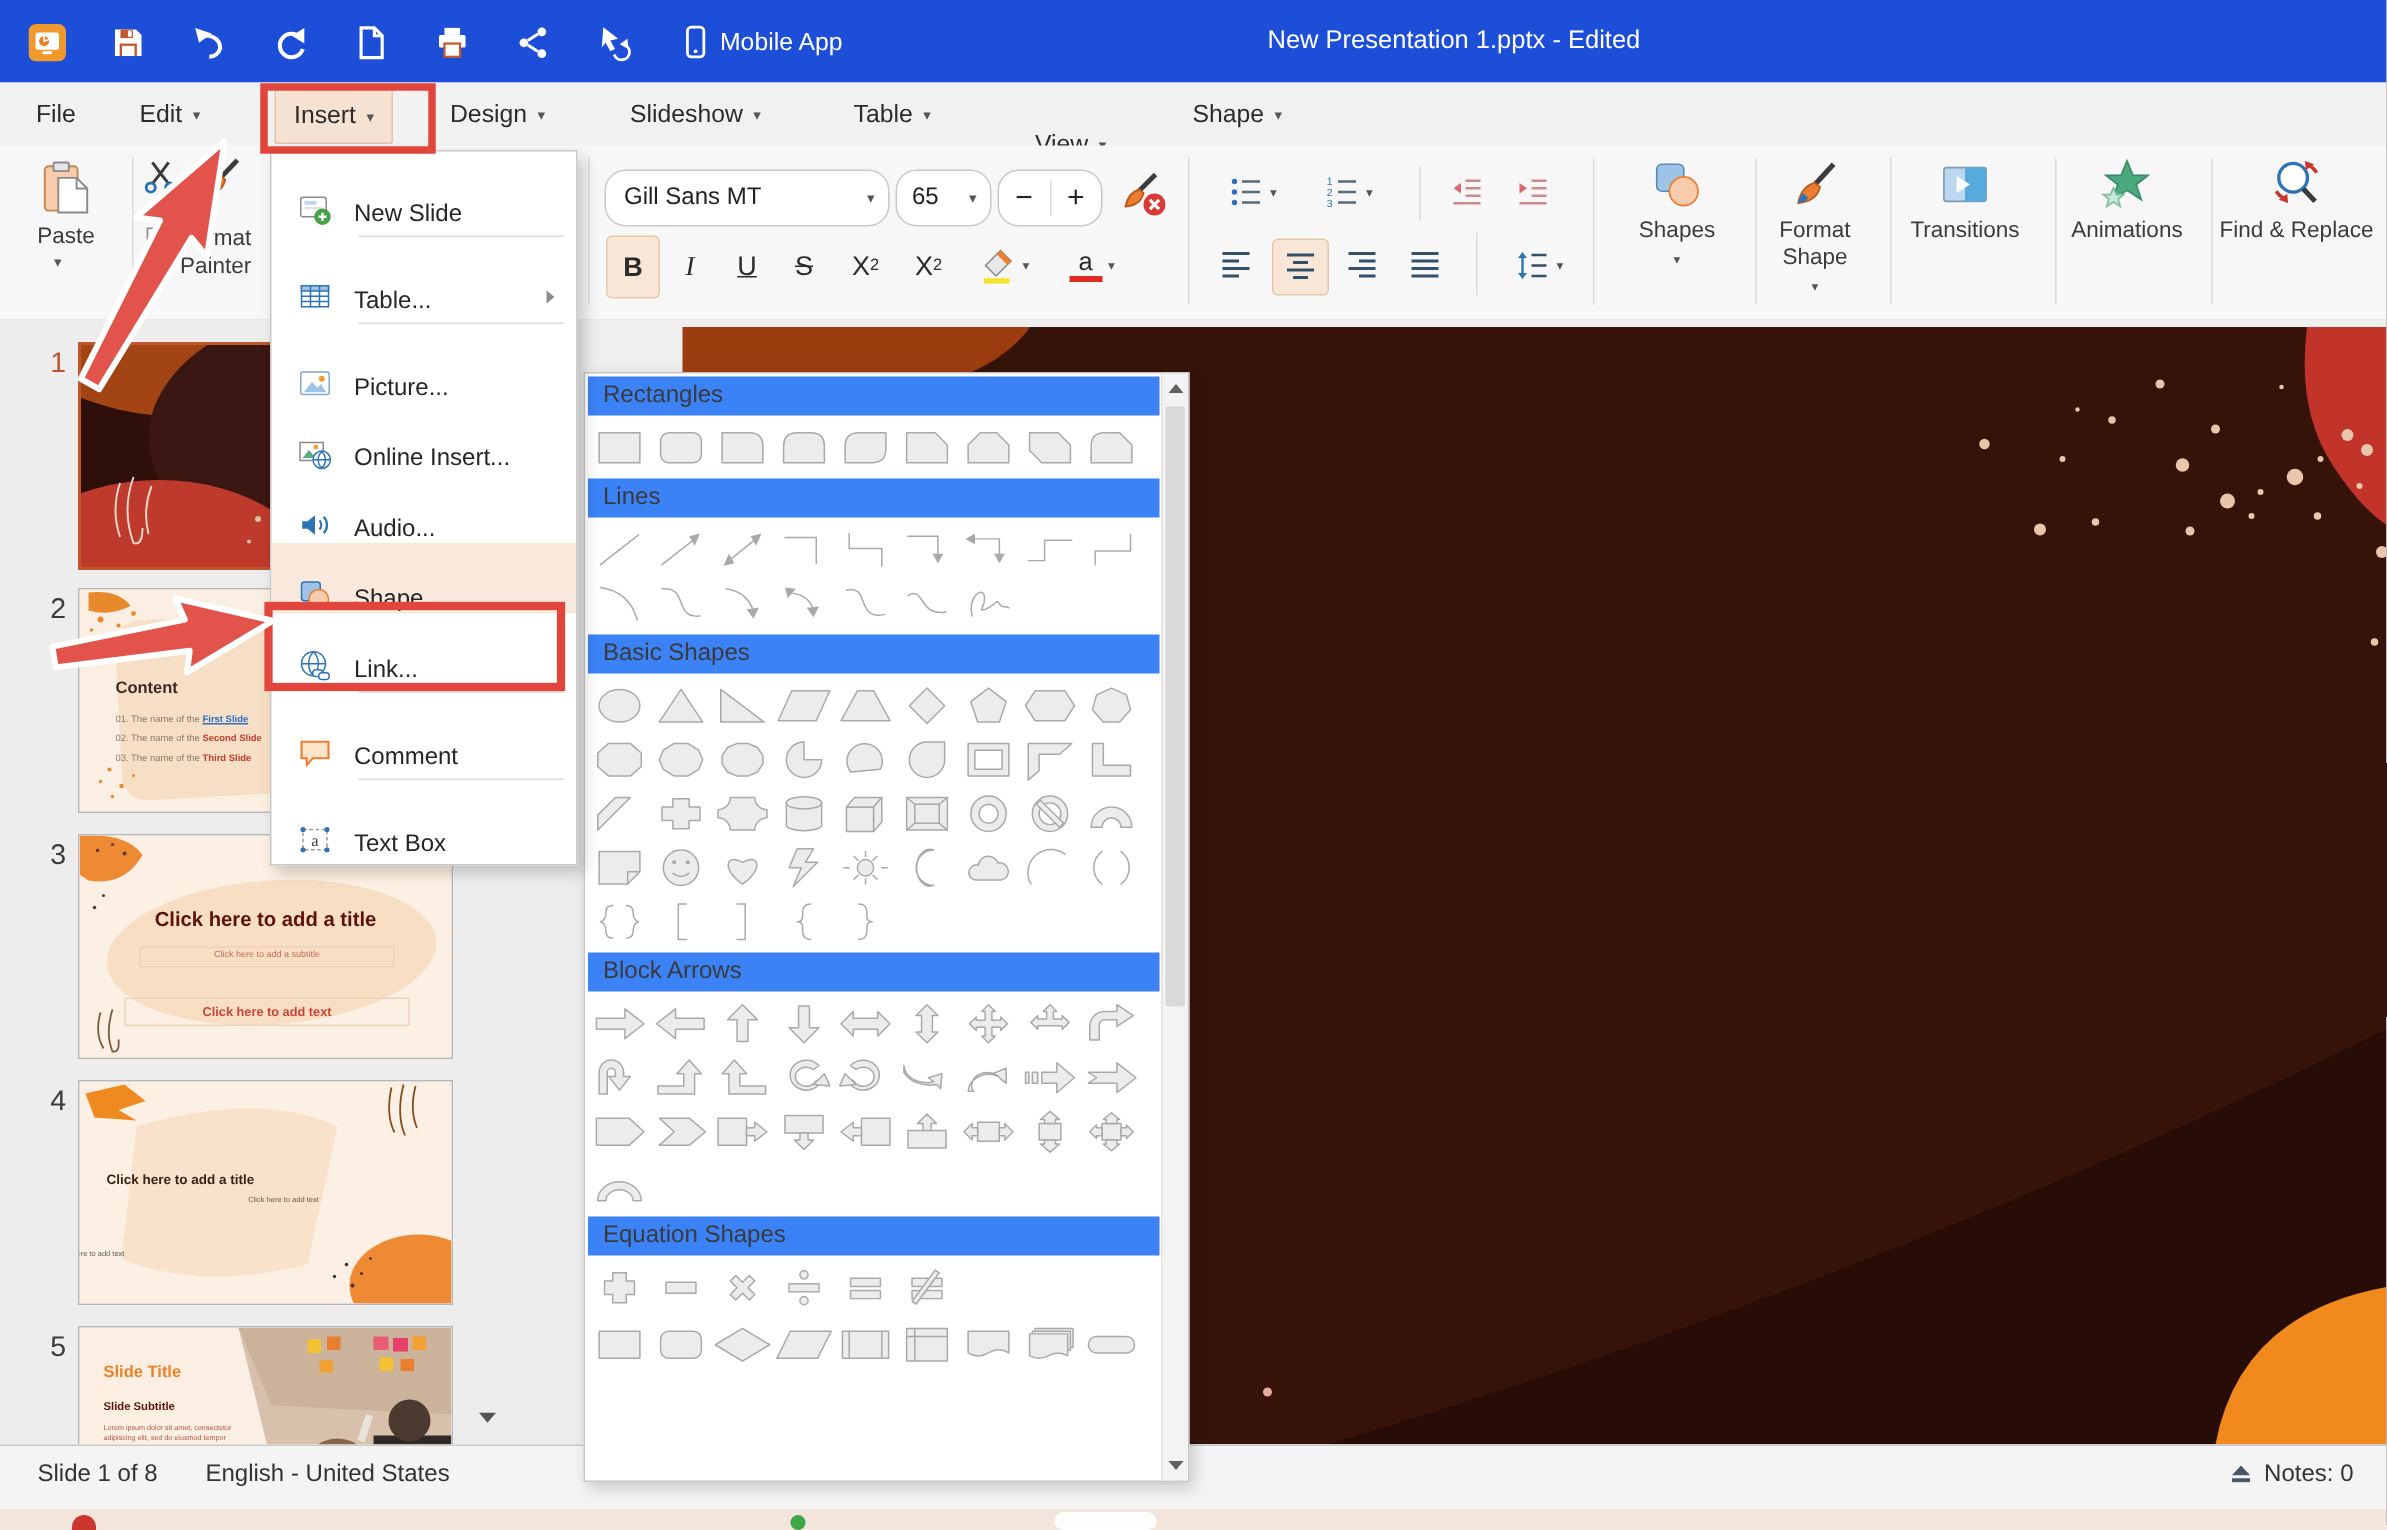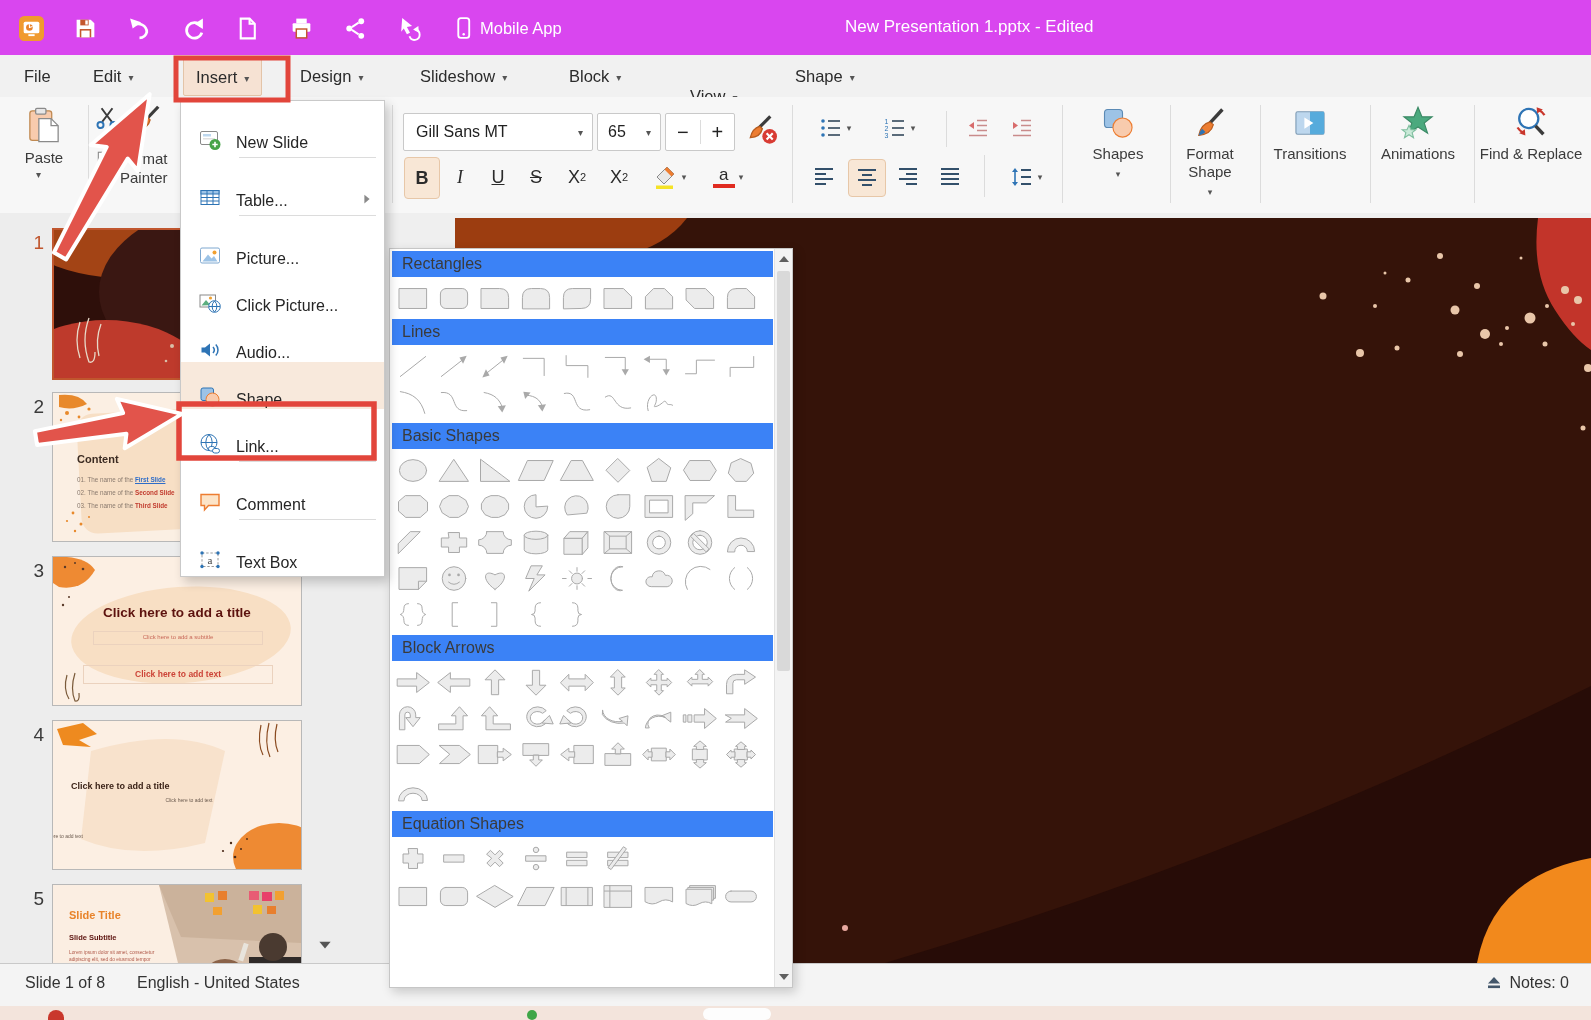--- a/index.html
+++ b/index.html
@@ -1,38 +1,38 @@
 <!DOCTYPE html>
 <html><head>
 <meta charset="utf-8">
 <style>
   html,body{margin:0;padding:0;background:#DADADA;}
   .app{position:relative;width:1591px;height:1020px;overflow:hidden;
        font-family:"Liberation Sans",sans-serif;background:#EFEFEF;
        -webkit-font-smoothing:antialiased;}
   .abs{position:absolute;}
   
-  .titlebar{position:absolute;left:0;top:0;width:100%;height:55px;background:#d946ef;}
+  .titlebar{position:absolute;left:0;top:0;width:100%;height:55px;background:#1d4ed8;}
   .tb-icons{position:absolute;left:18px;top:15px;display:flex;align-items:center;}
   .tb-icons .qicon{width:26px;height:26px;margin-right:28px;display:inline-flex;align-items:center;justify-content:center;}
   .tb-icons .qicon svg{width:25px;height:25px;}
   .mobile-label{color:#fff;font-size:16.5px;margin-left:-6px;}
   .doc-title{position:absolute;left:845px;top:17px;color:#fff;font-size:17px;}
   
   .menubar{position:absolute;left:0;top:55px;width:100%;height:42px;background:#F1F1F1;}
   .menu-item{position:absolute;top:0;height:42px;display:flex;align-items:center;font-size:16.5px;color:#2B2B2B;cursor:default;}
   .menu-caret{font-size:10px;color:#555;margin-left:7px;padding-top:2px;}
   .insert-btn{position:absolute;left:183px;top:3px;height:36px;padding:0 12px;background:#F6E2D3;border:1px solid #E3C4A8;border-radius:2px;display:flex;align-items:center;font-size:16.5px;color:#2B2B2B;}
   
   .toolbar{position:absolute;left:0;top:97px;width:100%;height:116px;background:#F7F7F7;border-bottom:1px solid #CFCFCF;}
   .vsep{position:absolute;width:1px;background:#DCDCDC;}
   .tbtn{position:absolute;display:flex;align-items:center;justify-content:center;color:#2F2F2F;}
   .tbtn svg{display:block;}
   .biglabel{font-size:15px;color:#3B3B3B;text-align:center;line-height:18px;}
-  .select-box{position:absolute;background:#fff;border:1px solid #C9C9C9;border-radius:2px;display:flex;align-items:center;font-size:16px;color:#222;}
+  .select-box{position:absolute;background:#fff;border:1px solid #C9C9C9;border-radius:14px;display:flex;align-items:center;font-size:16px;color:#222;}
   .select-box .care{margin-left:auto;margin-right:9px;font-size:10px;color:#555;}
   .fmt-btn{position:absolute;height:40px;display:flex;align-items:center;justify-content:center;font-size:18px;color:#2B2B2B;border-radius:4px;}
   .fmt-active{background:#F8E7D6;border:1px solid #E7C7A8;}
   .caret-sm{font-size:9px;color:#555;margin-left:4px;}
   
   .thumbs{position:absolute;left:0;top:213px;width:390px;height:750px;background:#EDEDED;overflow:hidden;}
   .thumb{position:absolute;left:52px;width:248px;height:148px;background:#fff;border:1px solid #B8B8B8;overflow:hidden;}
   .thumb.sel{border:2px solid #C0562E;}
   .thumb-num{position:absolute;left:22px;width:22px;text-align:right;font-size:19px;color:#3B3B3B;}
   .thumb-num.sel{color:#C0562E;}
@@ -150,21 +150,21 @@
       </div>
     <div class="menu-item" style="left:300px;">
         <span>Design</span>
         <span class="menu-caret">▾</span>
       </div>
     <div class="menu-item" style="left:420px;">
         <span>Slideshow</span>
         <span class="menu-caret">▾</span>
       </div>
     <div class="menu-item" style="left:569px;">
-        <span>Block</span>
+        <span>Table</span>
         <span class="menu-caret">▾</span>
       </div>
     <div class="menu-item" style="left:690px;margin-top:20px;">
         <span>View</span>
         <span class="menu-caret">▾</span>
       </div>
     <div class="menu-item" style="left:795px;">
         <span>Shape</span>
         <span class="menu-caret">▾</span>
       </div>
@@ -1167,21 +1167,21 @@
   <span>Picture...</span>
   </div>
       <div class="im-item">
         <span class="ic"><svg viewBox="0 0 24 24" width="100%" height="100%">
             <rect x="2" y="4" width="15.5" height="12" fill="#fff" stroke="#8A8A8A"></rect>
             <path d="M3.5 14.5 L8 9 L11 12.5 L13 10.5 L15.5 14 Z" fill="#5BAE7F"></path>
             <circle cx="12.5" cy="7" r="1.6" fill="#F0A030"></circle>
             <circle cx="16.5" cy="15.5" r="5.8" fill="#fff" stroke="#2E74B5"></circle>
             <path d="M11 15.5 H22 M16.5 10 A7.5 7.5 0 0 1 16.5 21 M16.5 10 A7.5 7.5 0 0 0 16.5 21" stroke="#2E74B5" fill="none"></path>
           </svg></span>
-  <span>Click Picture...</span>
+  <span>Online Insert...</span>
   </div>
       <div class="im-item">
         <span class="ic"><svg viewBox="0 0 24 24" width="100%" height="100%">
             <path d="M3.5 9.5 H7 L12 5.5 V18.5 L7 14.5 H3.5 Z" fill="#2E74B5"></path>
             <path d="M15 9 A4.5 4.5 0 0 1 15 15 M17.8 6.5 A8 8 0 0 1 17.8 17.5" stroke="#2E74B5" fill="none" stroke-width="1.5"></path>
           </svg></span>
   <span>Audio...</span>
   </div>
       <div class="im-item hl">
         <span class="ic"><svg viewBox="0 0 24 24" width="100%" height="100%">

